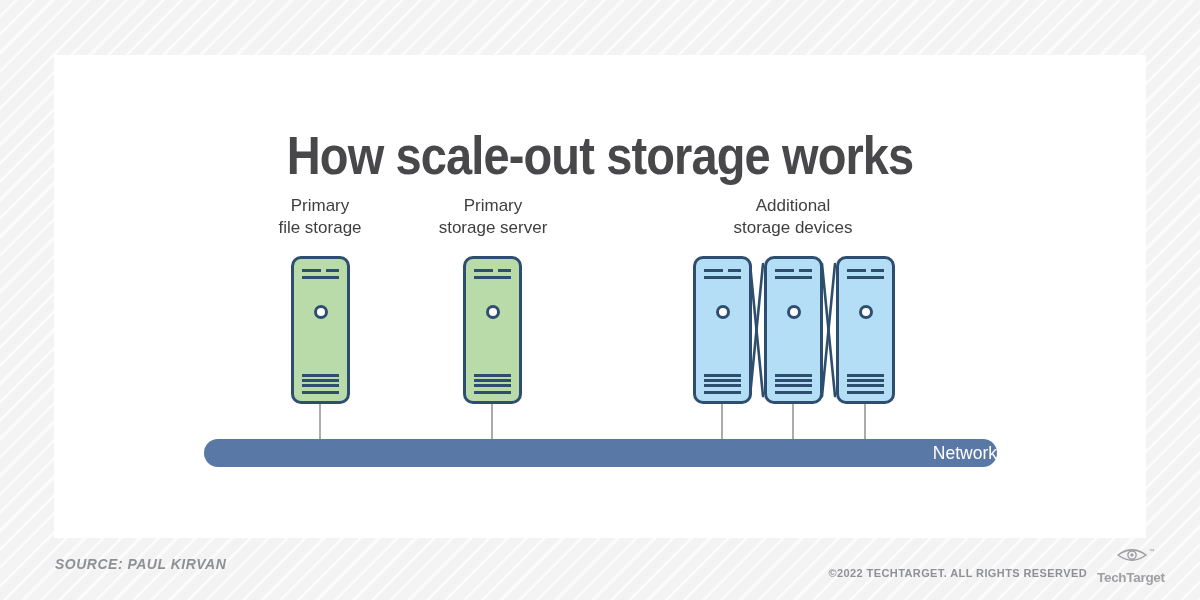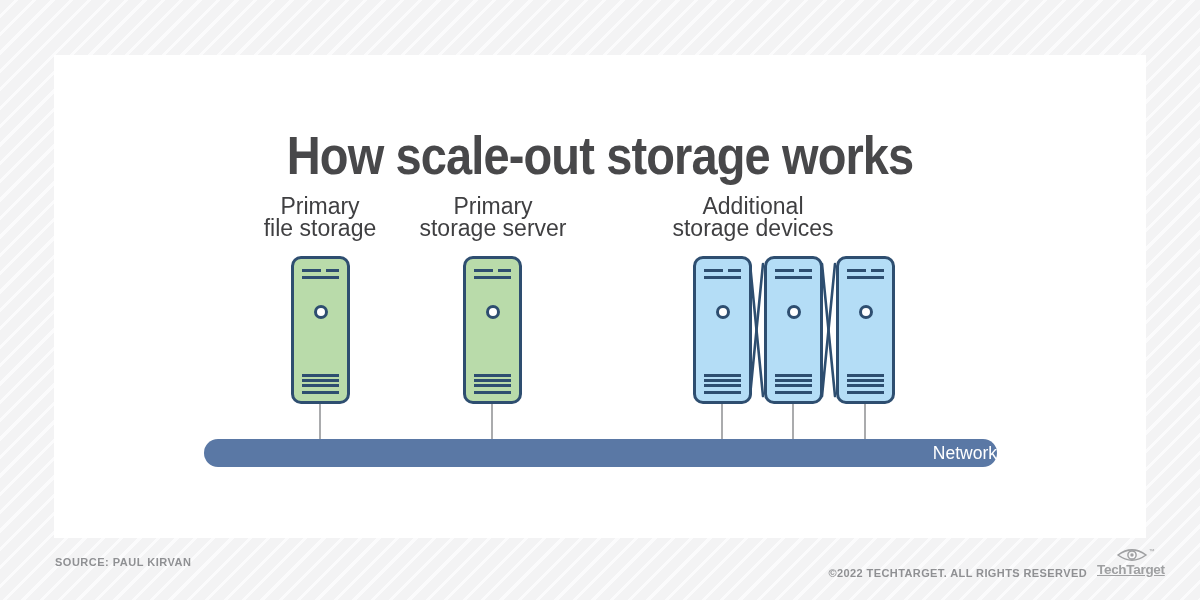--- a/index.html
+++ b/index.html
@@ -10,25 +10,25 @@
   }
   .card{position:absolute;left:54px;top:55px;width:1092px;height:483px;background:#ffffff;}
   .title{
     position:absolute;left:0;top:88px;width:100%;text-align:center;
     font-size:54px;font-weight:bold;color:var(--title-text,#48484a);
     white-space:nowrap;
   }
   .title span{display:inline-block;transform:scaleX(0.87);transform-origin:center;letter-spacing:-1px;}
   .cluster-label{
     position:absolute;top:195px;width:220px;text-align:center;
-    font-size:23px;line-height:22px;color:var(--label-text,#3f3f41);
+    font-size:17px;line-height:22px;color:var(--label-text,#3f3f41);
   }
   #label-1{left:210px;}
   #label-2{left:383px;}
-  #label-3{left:643px;}
+  #label-3{left:683px;}
 
   .server{
     position:absolute;top:256px;width:53px;height:142px;
     border:3px solid var(--server-border,#2e4e70);border-radius:10px;
   }
   .server.green{background:var(--green-server-fill,#b9dbaa);}
   .server.blue{background:var(--blue-server-fill,#b4ddf6);}
   .s1{left:291px}.s2{left:463px}.s3{left:693px}.s4{left:764px}.s5{left:836px}
 
   .dash-row{position:absolute;top:10px;left:8px;right:8px;display:flex;justify-content:space-between;}
@@ -53,33 +53,33 @@
 
   .network-bar{
     position:absolute;left:204px;top:439px;width:793px;height:28px;
     background:var(--network-bar,#5a78a5);border-radius:14px;
     display:flex;align-items:center;justify-content:flex-end;
   }
   .network-bar span{color:#ffffff;font-size:17.5px;}
 
   .footer-source{
     position:absolute;left:55px;top:556px;
-    font-size:11px;font-weight:bold;letter-spacing:0.5px;color:var(--footer-text,#8f9093);
+    font-size:14px;font-weight:bold;letter-spacing:0.5px;color:var(--footer-text,#8f9093);font-style:italic;
   }
   .footer-copyright{
     position:absolute;right:113px;top:567px;
     font-size:11px;font-weight:bold;letter-spacing:0.4px;color:var(--footer-text,#8f9093);
   }
   .brand{
     position:absolute;left:1097px;top:548px;width:66px;text-align:center;
     color:var(--logo-text,#9fa0a2);line-height:1;
   }
   .brand .eye-row{display:flex;justify-content:center;align-items:flex-start;margin-left:10px;}
   .brand .tm{font-size:6px;margin-left:1px;}
-  .brand-name{font-size:13.5px;font-weight:bold;letter-spacing:-0.3px;margin-top:1px;text-decoration:underline;}
+  .brand-name{font-size:13.5px;font-weight:bold;letter-spacing:-0.3px;margin-top:9px;}
 </style>
 </head>
 <body>
 
 <div class="card"></div>
 
 <h1 class="title"><span>How scale-out storage works</span></h1>
 
 <div class="cluster-label" id="label-1">
   <span>Primary</span><br>

